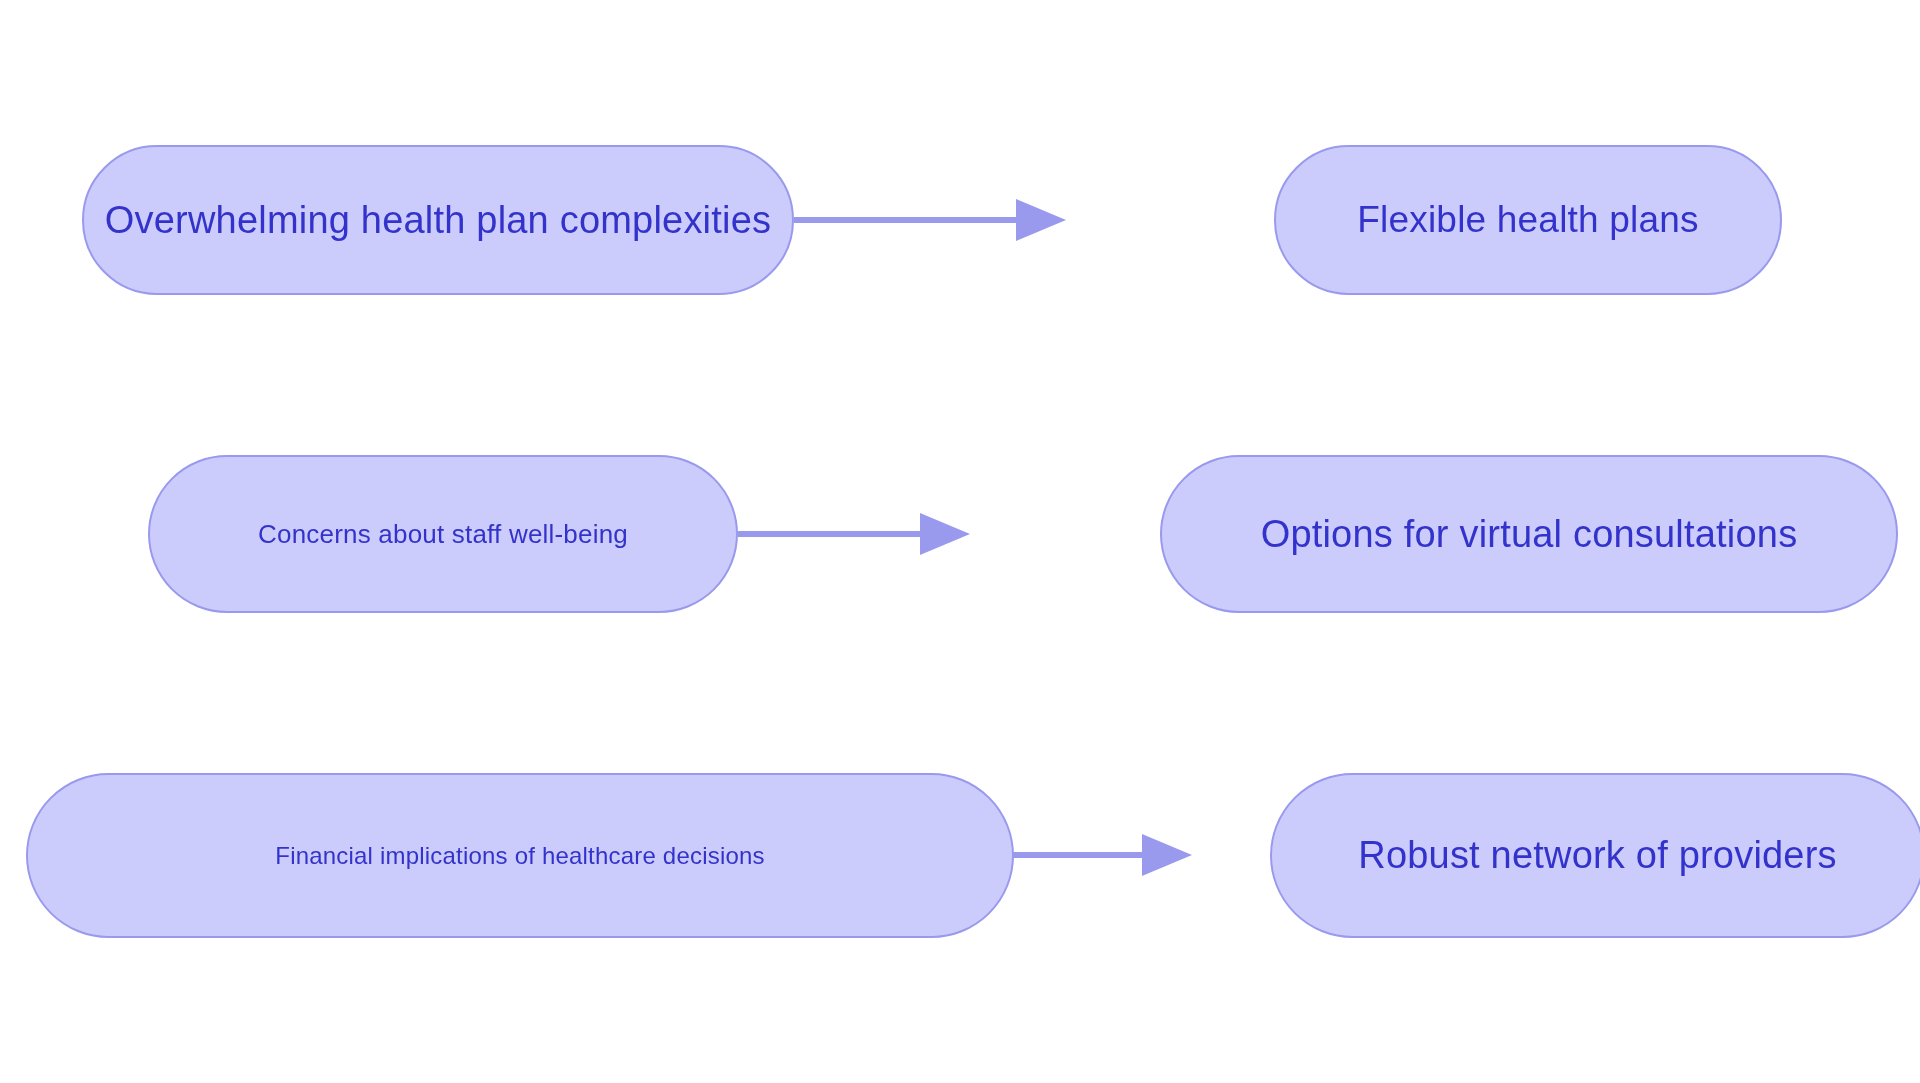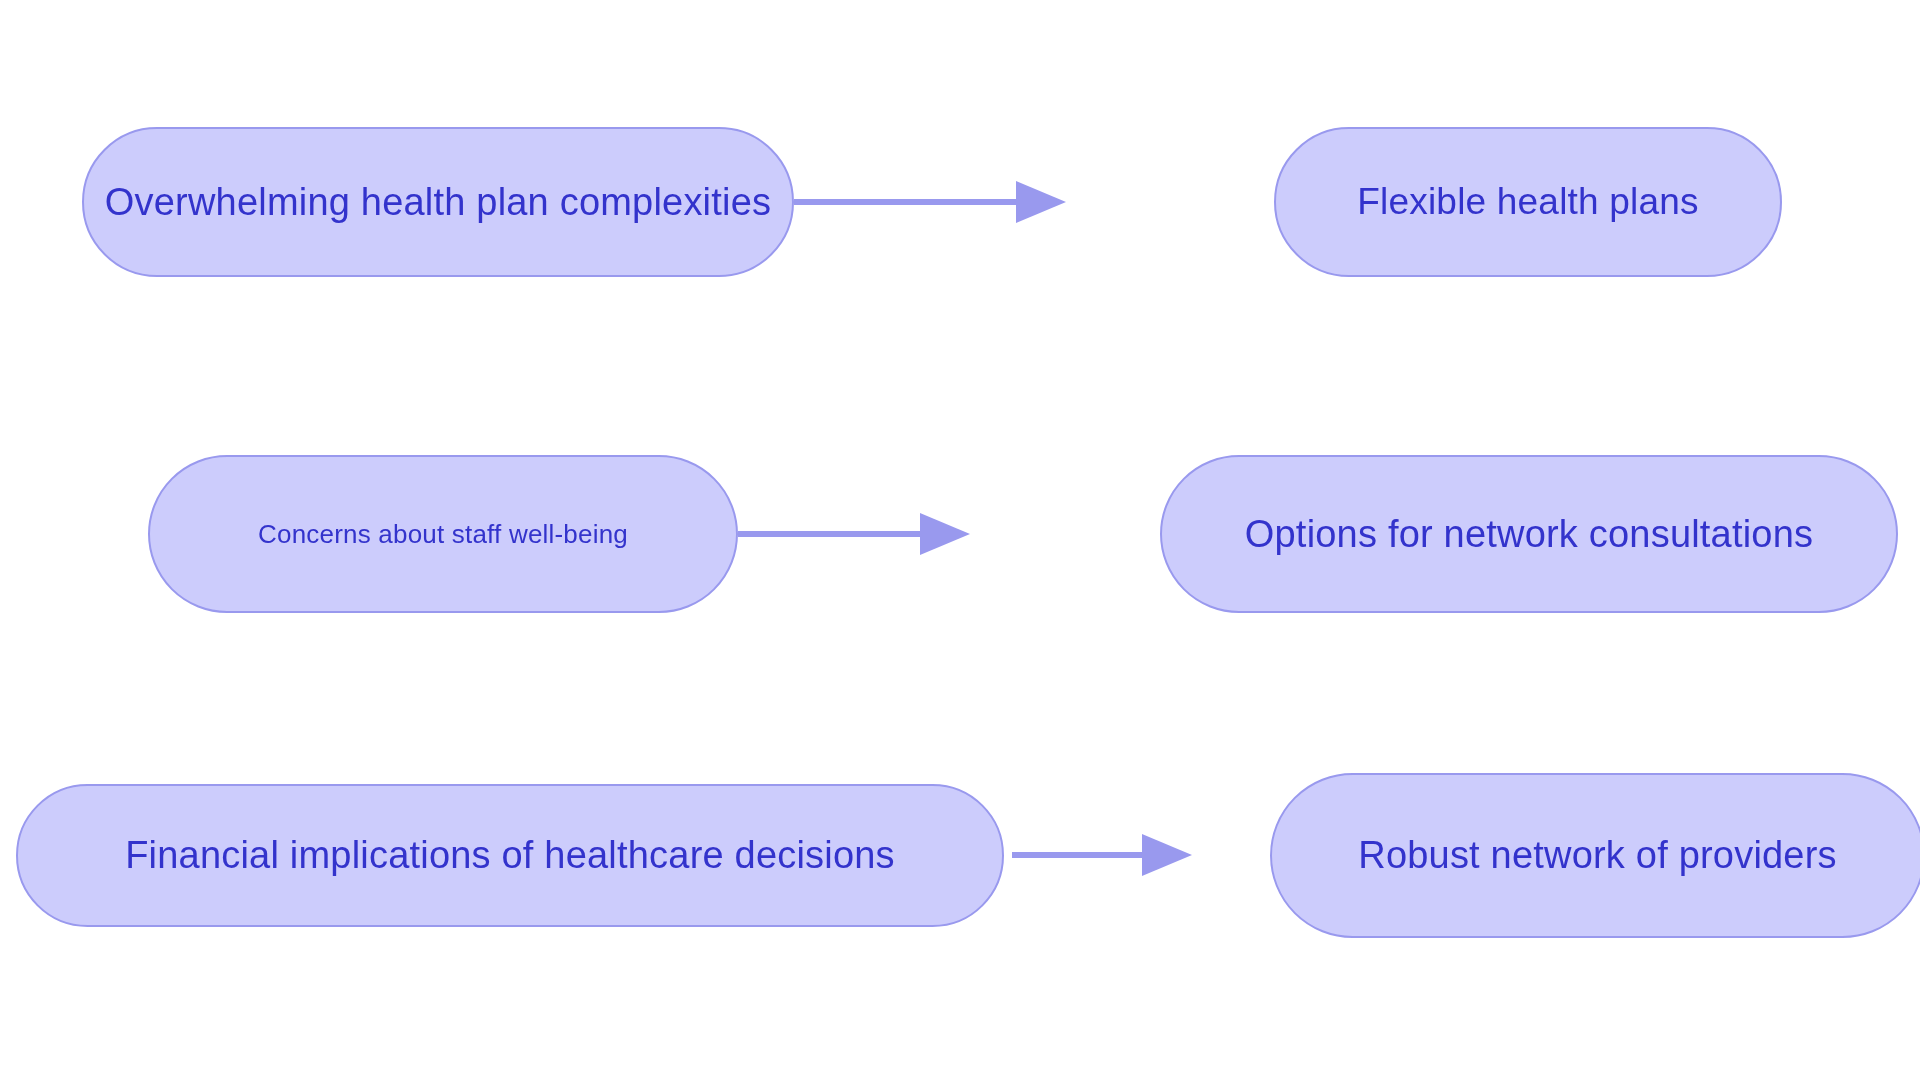--- a/index.html
+++ b/index.html
@@ -23,21 +23,21 @@
 
   .flow-row {
     position: absolute;
     left: 0;
     width: 1920px;
     display: flex;
     align-items: center;
   }
 
   
-  #flow-row-0 { top: 127px;  height: 150px; }
+  #flow-row-0 { top: 145px;  height: 150px; }
   #flow-row-1 { top: 455px;  height: 158px; }
   #flow-row-2 { top: 773px;  height: 165px; }
 
   .node {
     box-sizing: border-box;
     display: flex;
     align-items: center;
     justify-content: center;
     background: #ccccfc;
     border: 2px solid #9999ee;
@@ -95,24 +95,24 @@
     position: absolute;
     left: 1160px;
     width: 738px;
     height: 158px;
     font-size: 38px;
   }
 
   
   #flow-row-2 .node-source {
     position: absolute;
-    left: 16px;
+    left: 26px;
     width: 988px;
-    height: 143px;
-    font-size: 38px;
+    height: 165px;
+    font-size: 24px;
   }
   #flow-row-2 .connector {
     position: absolute;
     left: 1012px;
     width: 192px;
     height: 165px;
   }
   #flow-row-2 .node-target {
     position: absolute;
     left: 1270px;
@@ -163,21 +163,21 @@
     </div>
 
     <div class="connector">
       <svg viewBox="0 0 428 158" preserveAspectRatio="none">
         <line x1="0" y1="79" x2="188" y2="79" stroke="#9999ee" stroke-width="6"></line>
         <polygon points="182,58 232,79 182,100" fill="#9999ee"></polygon>
       </svg>
     </div>
 
     <div class="node node-target">
-      <span class="node-label">Options for network consultations</span>
+      <span class="node-label">Options for virtual consultations</span>
     </div>
   </div>
 
   <div class="flow-row" id="flow-row-2">
 
     <div class="node node-source">
       <span class="node-label">Financial implications of healthcare decisions</span>
     </div>
 
     <div class="connector">

